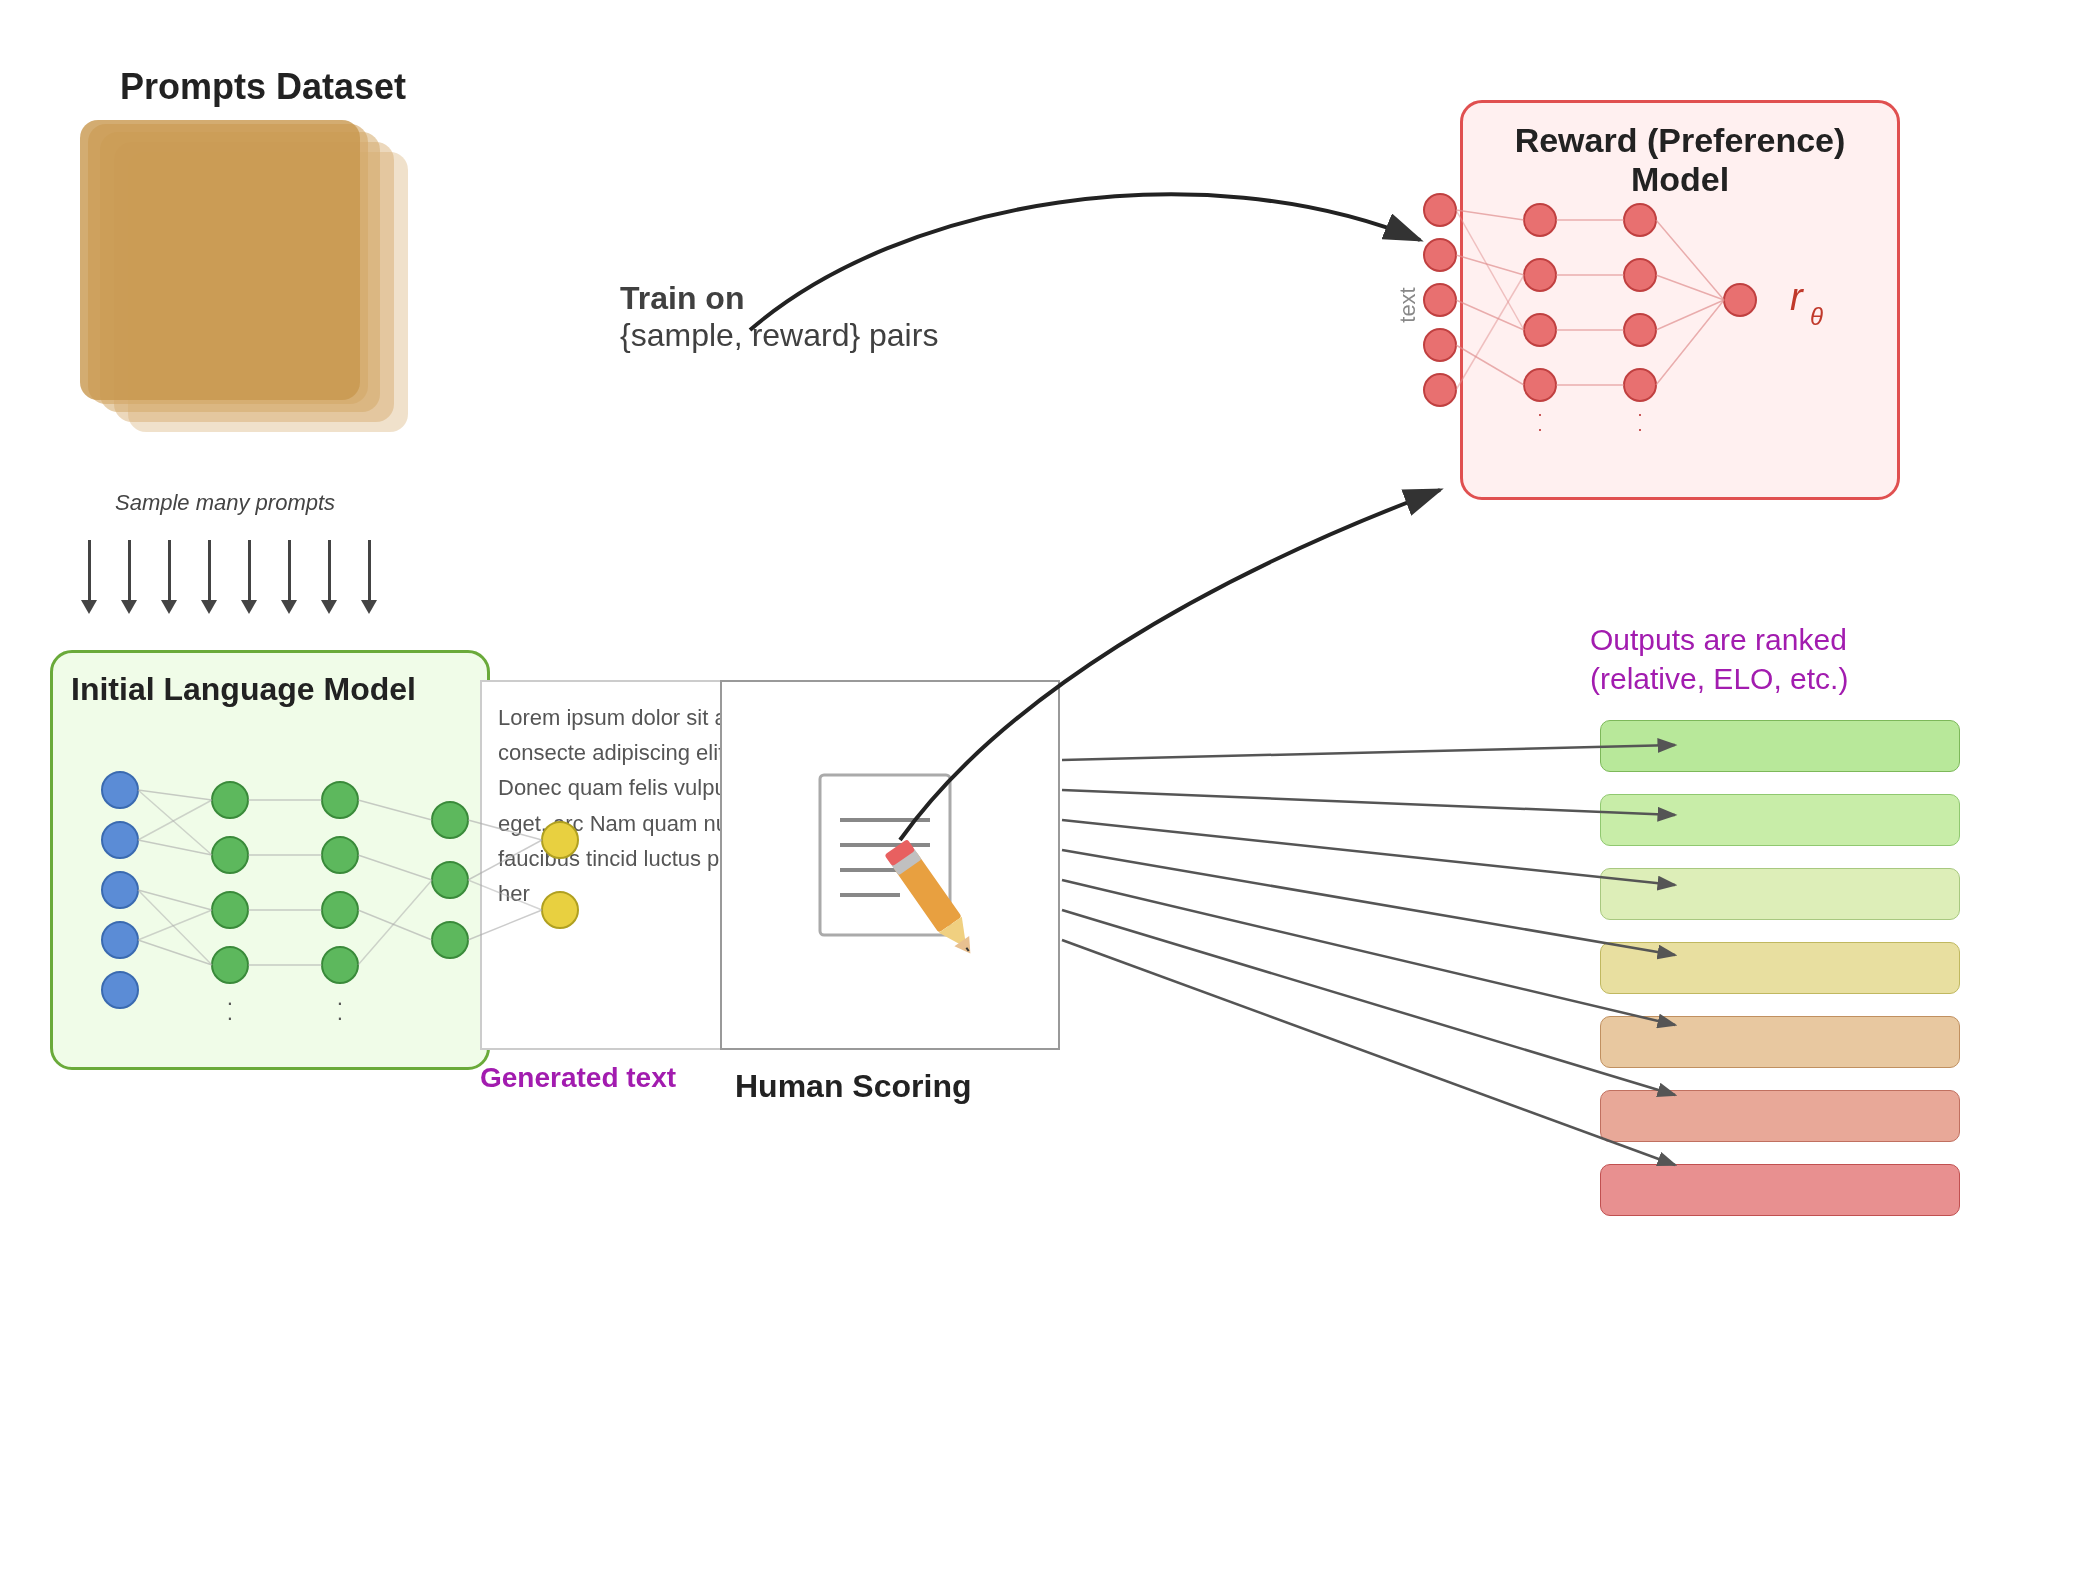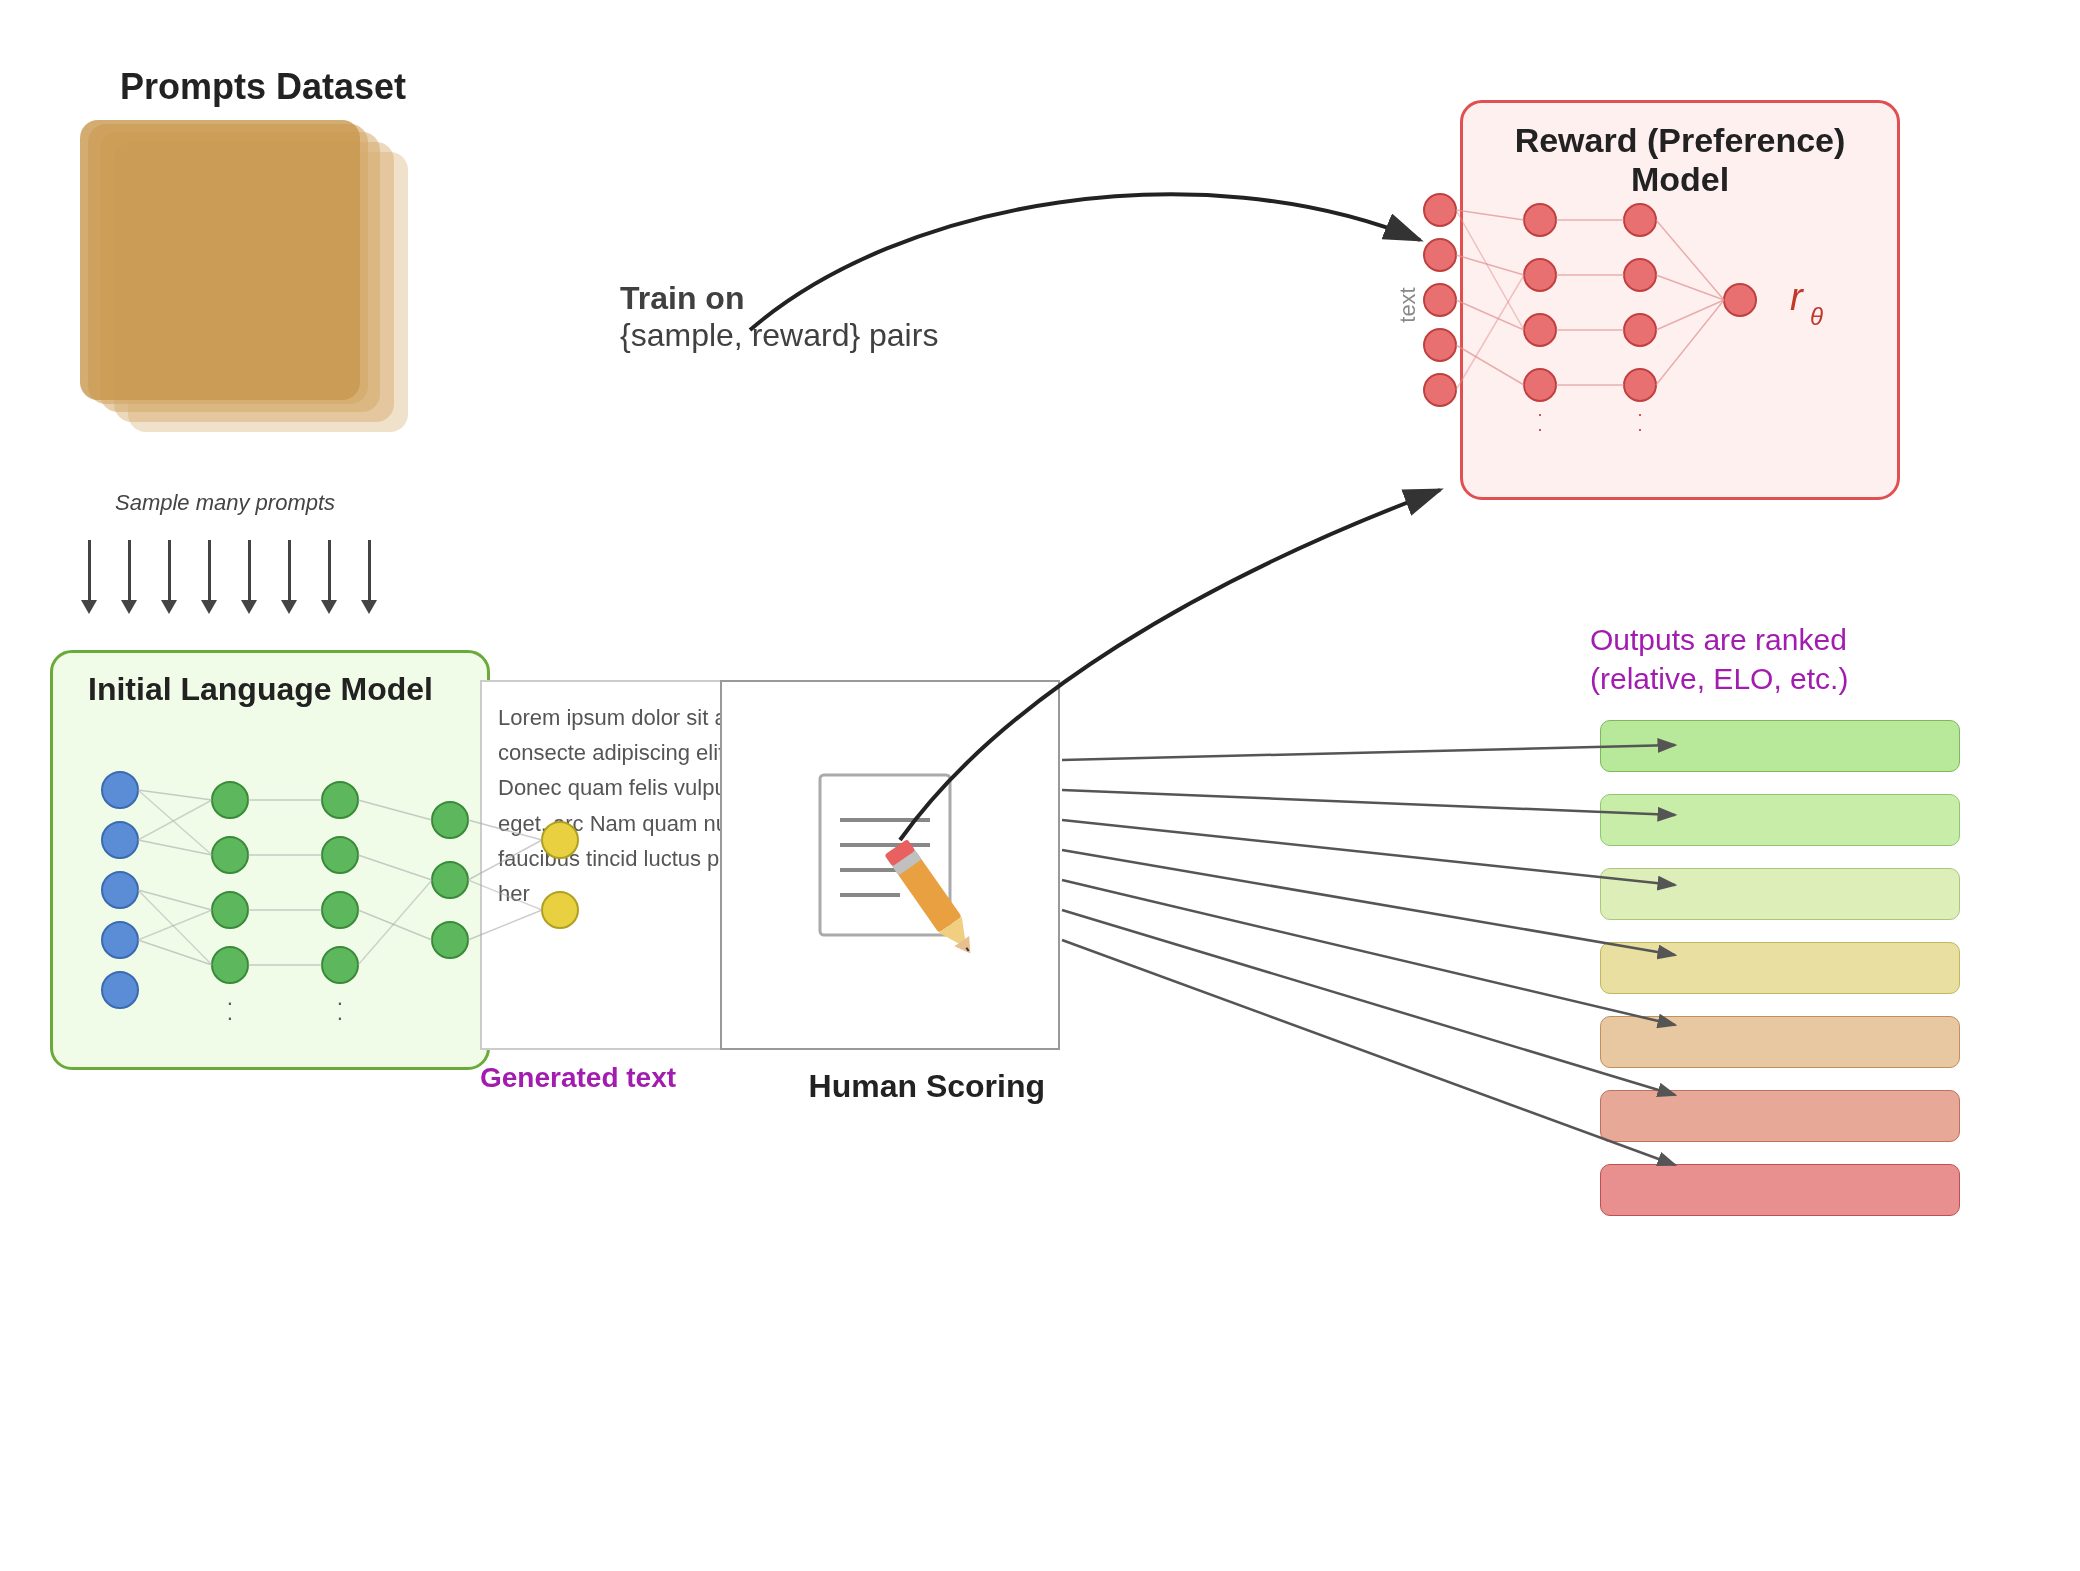--- a/index.html
+++ b/index.html
@@ -97,21 +97,20 @@
       border: 3.5px solid #6aaa3a;
       border-radius: 22px;
       background: #f0fce8;
       padding: 18px;
     }
     .ilm-title {
       font-size: 32px;
       font-weight: bold;
       color: #222;
       margin-bottom: 10px;
-      margin-left: 17px;
     }
 
     
     .reward-box {
       position: absolute;
       top: 100px;
       right: 180px;
       width: 440px;
       height: 400px;
       border: 3.5px solid #e05050;
@@ -206,21 +205,21 @@
       justify-content: center;
       padding: 20px;
     }
     .human-scoring-label {
       position: absolute;
       top: 1068px;
       left: 735px;
       font-size: 32px;
       font-weight: bold;
       color: #222;
-      text-align: right;
+      text-align: left;
       width: 310px;
     }
 
     
     .svg-overlay {
       position: absolute;
       top: 0; left: 0;
       width: 2080px;
       height: 1571px;
       pointer-events: none;

